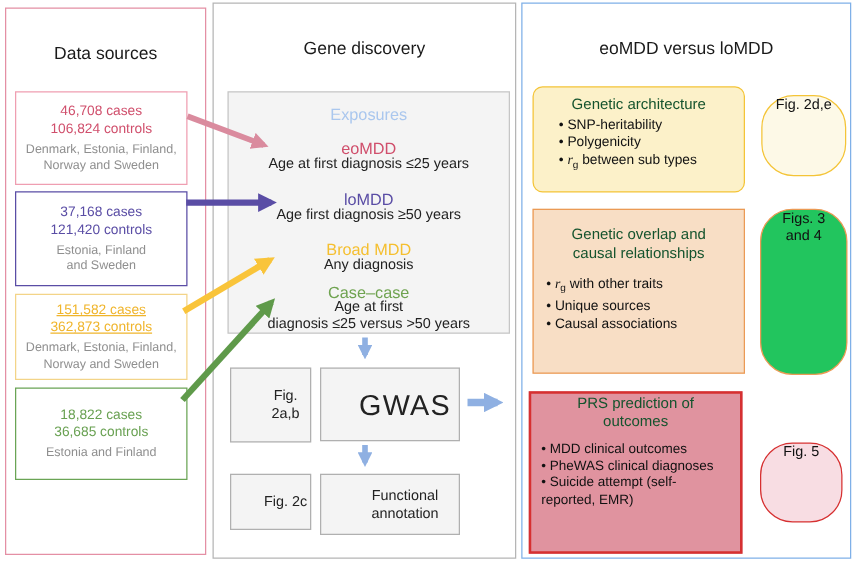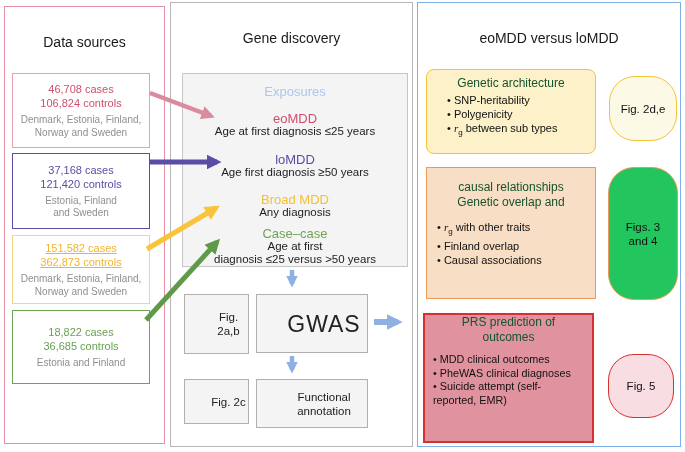--- a/index.html
+++ b/index.html
@@ -50,21 +50,21 @@
   #box-ga{left:8px;top:66px;width:170px;height:85px;background:#fcf1c9;
           border:1.5px solid #f4c437;border-radius:8px;padding-top:6px;}
   #box-ga .bullets{margin:2px 0 0 20px;}
   #box-go{left:8px;top:164px;width:170px;height:132px;background:#f8dec5;
           border:1.5px solid #eb9a55;padding-top:12px;}
   #box-go .bullets{margin:10px 0 0 10px;}
   #box-prs{left:5px;top:310px;width:171px;height:130px;background:#e0939f;
            border:2px solid #d63031;}
   #box-prs .bullets{margin:8px 8px 0 8px;font-size:10.8px;line-height:13.5px;}
   .figbox{position:absolute;box-sizing:border-box;display:flex;flex-direction:column;
-          align-items:center;justify-content:center;font-size:11.5px;line-height:14px;
+          align-items:center;font-size:11.5px;line-height:14px;
           text-align:center;color:#111;border-radius:26px;}
   #box-fig2de{left:191px;top:73px;width:68px;height:65px;background:#fdf9e7;border:1.5px solid #f4c437;}
   #box-figs34{left:190px;top:164px;width:70px;height:133px;background:#22c55e;border:1.5px solid #eb9a55;}
   #box-fig5{left:190px;top:351px;width:66px;height:64px;background:#f8dde3;border:1.5px solid #d63031;}
   sub{font-size:8px;}
   i{font-family:"Liberation Serif",serif;}
   #arrows{position:absolute;left:0;top:0;width:685px;height:452px;pointer-events:none;}
 </style>
 </head>
 <body>
@@ -164,26 +164,26 @@
         <div><span>• </span><i>r</i><sub>g</sub><span> between sub types</span></div>
       </div>
     </div>
 
     <div class="figbox" id="box-fig2de">
       <span>Fig. 2d,e</span>
     </div>
 
     <div class="rbox" id="box-go">
       <div class="rtitle">
+        <div>Genetic overlap and</div>
         <div>causal relationships</div>
-        <div>Genetic overlap and</div>
       </div>
       <div class="bullets">
         <div><span>• </span><i>r</i><sub>g</sub><span> with other traits</span></div>
-        <div>• Finland overlap</div>
+        <div>• Unique sources</div>
         <div>• Causal associations</div>
       </div>
     </div>
 
     <div class="figbox" id="box-figs34">
       <div>Figs. 3</div>
       <div>and 4</div>
     </div>
 
     <div class="rbox" id="box-prs">

